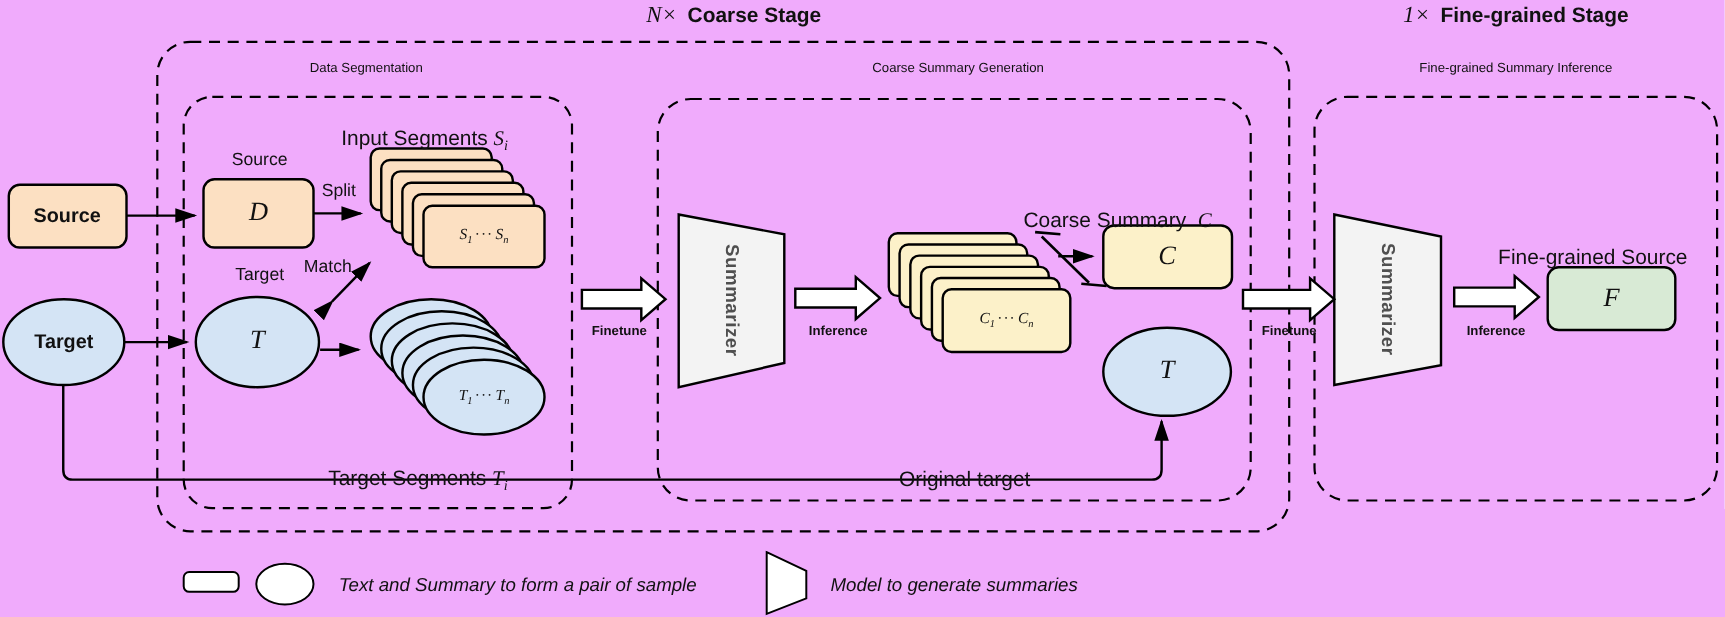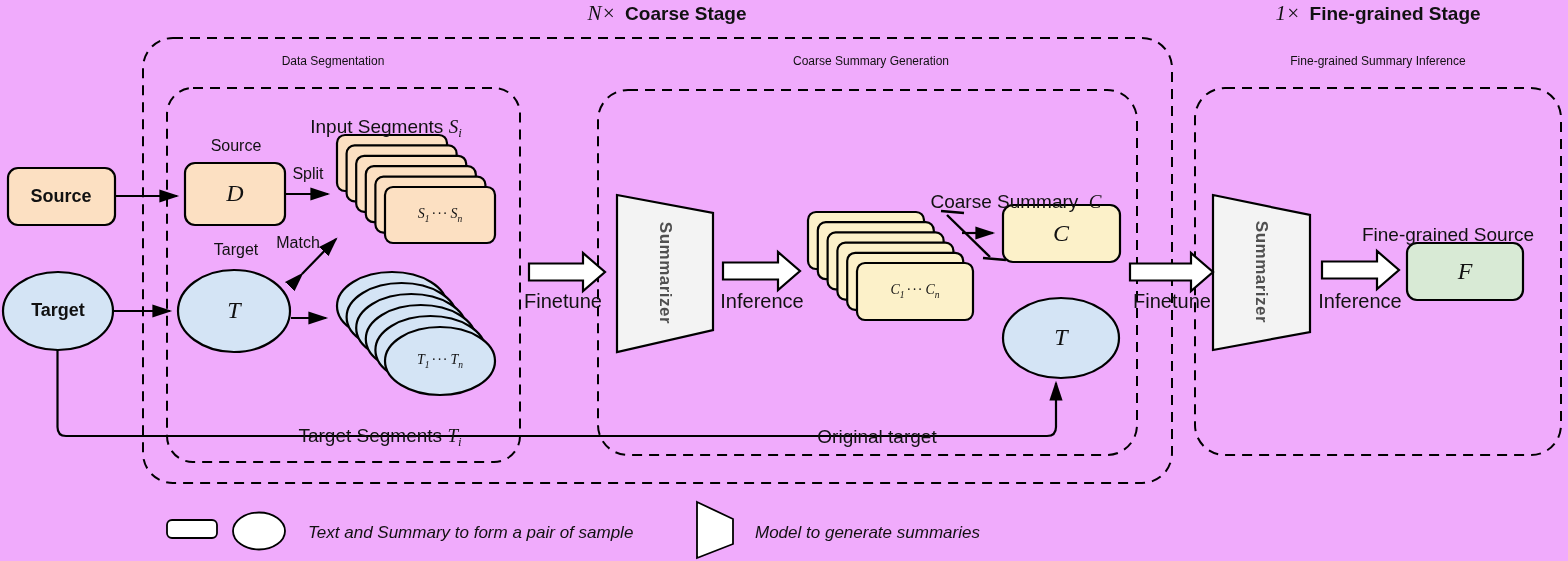--- a/index.html
+++ b/index.html
@@ -7,21 +7,21 @@
          font-family:"Liberation Sans",sans-serif;color:#111;overflow:hidden;}
   #stage svg{position:absolute;left:0;top:0;}
   .lbl{position:absolute;transform:translate(-50%,-50%);white-space:nowrap;
        font-size:17px;line-height:1.1;}
   .lbl-left{transform:translate(0,-50%);font-style:italic;}
   .sec{font-size:12px;}
   .cap{font-size:16px;}
   .seg{font-size:19px;margin-top:20px;}
   .b{font-weight:bold;}
   .node-b{font-size:18px;font-weight:bold;}
-  .proc{font-size:20px;font-weight:normal;}
+  .proc{font-size:12px;font-weight:bold;}
   .m{font-family:"Liberation Serif",serif;font-style:italic;}
   .mth{font-family:"Liberation Serif",serif;font-style:italic;font-size:24px;}
   .mstack{font-family:"Liberation Serif",serif;font-style:italic;font-size:14px;}
   .mult{font-family:"Liberation Serif",serif;font-style:italic;font-size:21px;font-weight:normal;}
   .ttl{font-size:19px;}
   sub{font-size:68%;line-height:0;}
   .dots{font-style:normal;padding:0 2px;letter-spacing:1px;}
   .rot{transform:translate(-50%,-50%) rotate(90deg);font-size:17px;font-weight:600;
        letter-spacing:.5px;}
 </style>

